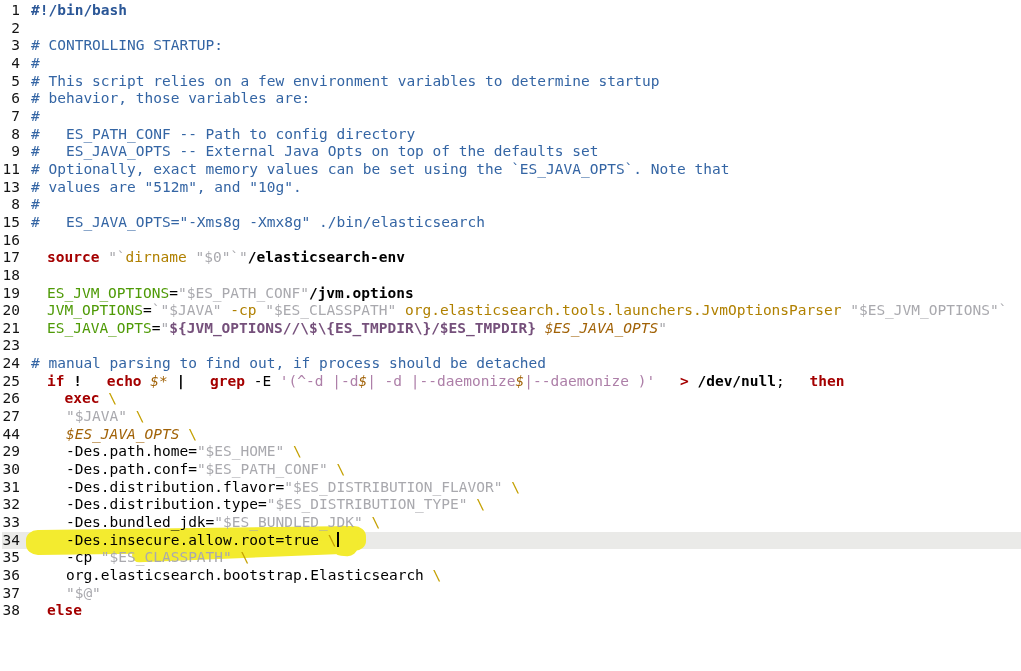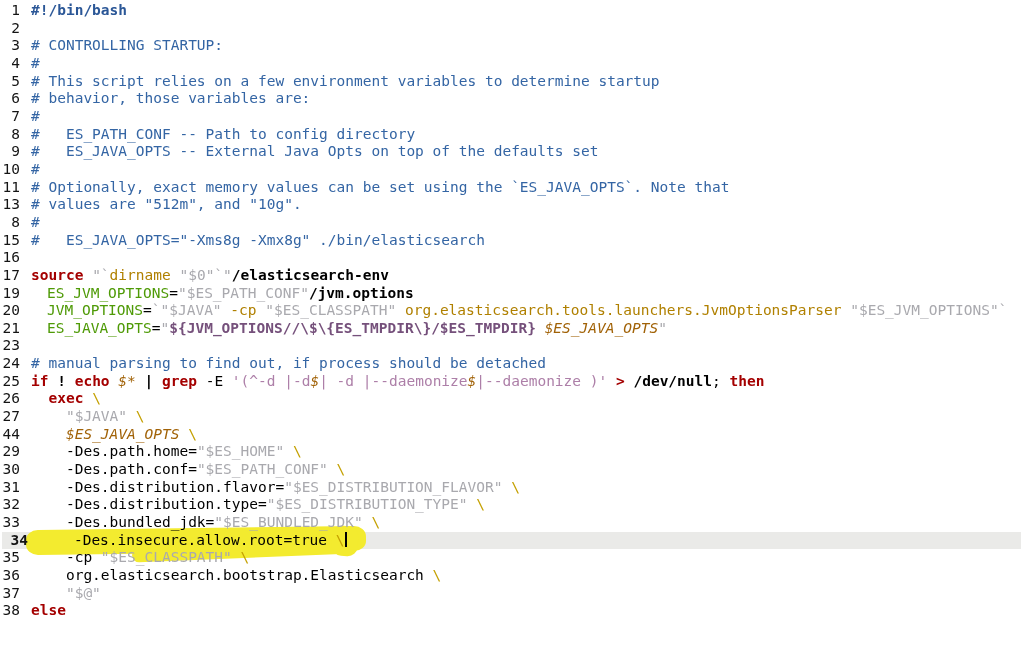--- a/index.html
+++ b/index.html
@@ -3,35 +3,35 @@
 <meta charset="utf-8">
 <style>
   html,body{margin:0;padding:0;background:#ffffff;}
   body{width:1021px;height:671px;overflow:hidden;
        font-family:"DejaVu Sans Mono","Liberation Mono",monospace;}
   #editor{position:relative;padding:2px 0 0 2px;font-size:14.5px;}
   .line{position:relative;height:17.66px;line-height:17.66px;white-space:pre;}
   .line.hl{background:#eaeae8;}
   .num{display:inline-block;width:18px;margin-right:11px;text-align:right;
        color:#141414;position:relative;z-index:2;}
-  .hl .num{font-weight:bold;margin-left:8px;}
+  .hl .num{font-weight:normal;}
   .code{position:relative;z-index:2;text-align:center;}
   .marker{position:absolute;background:#f3eb2f;z-index:1;}
   .marker.m-main{left:24px;top:-4px;width:340px;height:25px;
        border-radius:12px/10px;transform:rotate(-0.7deg);}
   .marker.m-bulge{left:130px;top:12px;width:222px;height:14px;
        border-radius:9px;transform:rotate(-2.4deg);}
   .marker.m-tail{left:330px;top:-6px;width:26px;height:30px;
        border-radius:10px;transform:rotate(4deg);}
   .cursor{display:inline-block;width:2px;height:15px;background:#000;
        vertical-align:-2px;position:relative;z-index:3;}
   
   .tk-cm{color:#3465a4;}
   .tk-sh{color:#2b5797;font-weight:bold;}
-  .tk-kw{color:#a40000;font-weight:bold;}
+  .tk-kw{color:#a40000;font-weight:bold;margin-left:16px;}
   .tk-vn{color:#4e9a06;margin-left:16px;}
   .tk-st{color:#a9a9ae;}
   .tk-rx{color:#ad7fa8;}
   .tk-pv{color:#a16207;font-style:italic;}
   .tk-pb{color:#75507b;font-weight:bold;}
   .tk-ol{color:#b08000;}
   .tk-bs{color:#c4a000;}
   .tk-bb{color:#000000;font-weight:bold;}
   .tk-pl{color:#000000;}
 </style>
@@ -41,27 +41,27 @@
 <div id="editor">
     <div class="line"><span class="num">1</span><span class="code"><span class="tk-sh">#!/bin/bash</span></span></div>
     <div class="line"><span class="num">2</span><span class="code"></span></div>
     <div class="line"><span class="num">3</span><span class="code"><span class="tk-cm"># CONTROLLING STARTUP:</span></span></div>
     <div class="line"><span class="num">4</span><span class="code"><span class="tk-cm">#</span></span></div>
     <div class="line"><span class="num">5</span><span class="code"><span class="tk-cm"># This script relies on a few environment variables to determine startup</span></span></div>
     <div class="line"><span class="num">6</span><span class="code"><span class="tk-cm"># behavior, those variables are:</span></span></div>
     <div class="line"><span class="num">7</span><span class="code"><span class="tk-cm">#</span></span></div>
     <div class="line"><span class="num">8</span><span class="code"><span class="tk-cm">#   ES_PATH_CONF -- Path to config directory</span></span></div>
     <div class="line"><span class="num">9</span><span class="code"><span class="tk-cm">#   ES_JAVA_OPTS -- External Java Opts on top of the defaults set</span></span></div>
-    <div class="line"><span class="num">10</span><span class="code"><span class="tk-cm">#</span></span></div>
     <div class="line"><span class="num">11</span><span class="code"><span class="tk-cm"># Optionally, exact memory values can be set using the `ES_JAVA_OPTS`. Note that</span></span></div>
     <div class="line"><span class="num">13</span><span class="code"><span class="tk-cm"># values are "512m", and "10g".</span></span></div>
     <div class="line"><span class="num">8</span><span class="code"><span class="tk-cm">#</span></span></div>
     <div class="line"><span class="num">15</span><span class="code"><span class="tk-cm">#   ES_JAVA_OPTS="-Xms8g -Xmx8g" ./bin/elasticsearch</span></span></div>
     <div class="line"><span class="num">16</span><span class="code"></span></div>
     <div class="line"><span class="num">17</span><span class="code"><span class="tk-kw">source</span><span class="tk-pl"> </span><span class="tk-st">"`</span><span class="tk-ol">dirname</span><span class="tk-pl"> </span><span class="tk-st">"$0"`"</span><span class="tk-bb">/elasticsearch-env</span></span></div>
+    <div class="line"><span class="num">18</span><span class="code"></span></div>
     <div class="line"><span class="num">19</span><span class="code"><span class="tk-vn">ES_JVM_OPTIONS</span><span class="tk-pl">=</span><span class="tk-st">"$ES_PATH_CONF"</span><span class="tk-bb">/jvm.options</span></span></div>
     <div class="line"><span class="num">20</span><span class="code"><span class="tk-vn">JVM_OPTIONS</span><span class="tk-pl">=</span><span class="tk-st">`"$JAVA"</span><span class="tk-pl"> </span><span class="tk-ol">-cp</span><span class="tk-pl"> </span><span class="tk-st">"$ES_CLASSPATH"</span><span class="tk-pl"> </span><span class="tk-ol">org.elasticsearch.tools.launchers.JvmOptionsParser</span><span class="tk-pl"> </span><span class="tk-st">"$ES_JVM_OPTIONS"`</span></span></div>
     <div class="line"><span class="num">21</span><span class="code"><span class="tk-vn">ES_JAVA_OPTS</span><span class="tk-pl">=</span><span class="tk-st">"</span><span class="tk-pb">${JVM_OPTIONS//\$\{ES_TMPDIR\}/$ES_TMPDIR}</span><span class="tk-pl"> </span><span class="tk-pv">$ES_JAVA_OPTS</span><span class="tk-st">"</span></span></div>
     <div class="line"><span class="num">23</span><span class="code"></span></div>
     <div class="line"><span class="num">24</span><span class="code"><span class="tk-cm"># manual parsing to find out, if process should be detached</span></span></div>
     <div class="line"><span class="num">25</span><span class="code"><span class="tk-kw">if</span><span class="tk-pl"> </span><span class="tk-bb">!</span><span class="tk-pl"> </span><span class="tk-kw">echo</span><span class="tk-pl"> </span><span class="tk-pv">$*</span><span class="tk-pl"> </span><span class="tk-bb">|</span><span class="tk-pl"> </span><span class="tk-kw">grep</span><span class="tk-pl"> -E </span><span class="tk-rx">'(^-d |-d</span><span class="tk-pv">$</span><span class="tk-rx">| -d |--daemonize</span><span class="tk-pv">$</span><span class="tk-rx">|--daemonize )'</span><span class="tk-pl"> </span><span class="tk-kw">&gt;</span><span class="tk-pl"> </span><span class="tk-bb">/dev/null</span><span class="tk-pl">; </span><span class="tk-kw">then</span></span></div>
     <div class="line"><span class="num">26</span><span class="code"><span class="tk-pl">  </span><span class="tk-kw">exec</span><span class="tk-pl"> </span><span class="tk-bs">\</span></span></div>
     <div class="line"><span class="num">27</span><span class="code"><span class="tk-pl">    </span><span class="tk-st">"$JAVA"</span><span class="tk-pl"> </span><span class="tk-bs">\</span></span></div>
     <div class="line"><span class="num">44</span><span class="code"><span class="tk-pl">    </span><span class="tk-pv">$ES_JAVA_OPTS</span><span class="tk-pl"> </span><span class="tk-bs">\</span></span></div>
     <div class="line"><span class="num">29</span><span class="code"><span class="tk-pl">    -Des.path.home=</span><span class="tk-st">"$ES_HOME"</span><span class="tk-pl"> </span><span class="tk-bs">\</span></span></div>

